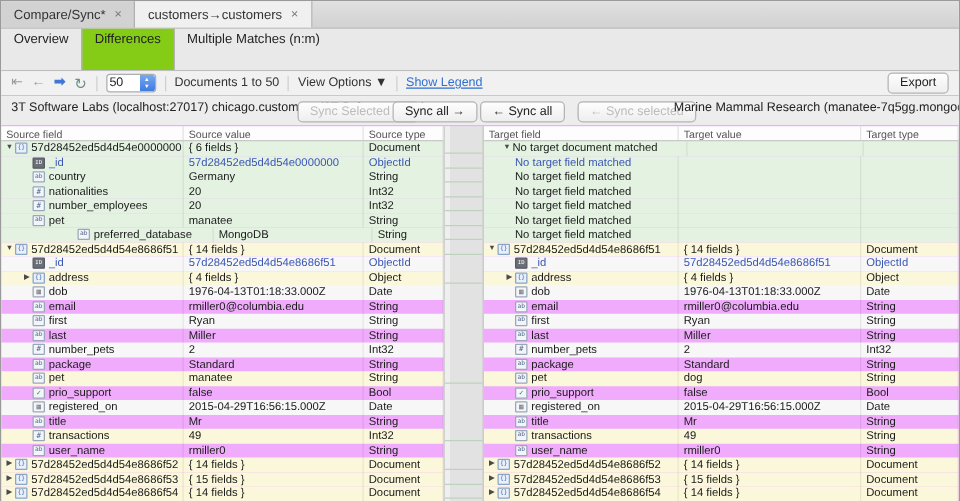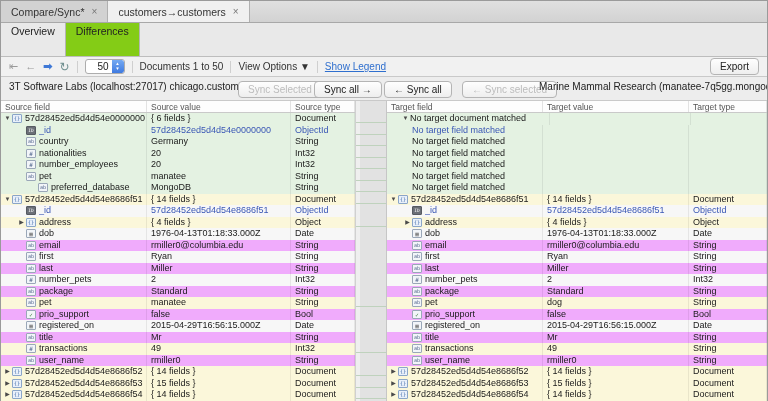--- a/index.html
+++ b/index.html
@@ -20,21 +20,21 @@
   .subtab.active { background:#84cc16; border-left:1px solid #b5b5b5; border-right:1px solid #b5b5b5; }
 
   
   .toolbar { height:20px; background:#f1f1f1; border-bottom:1px solid #c9c9c9; display:flex; align-items:center; padding:0 8px; gap:7px; font-size:10px; color:#333; }
   .navico { font-size:11px; line-height:1; }
   .nv-first, .nv-prev { color:#9a9a9a; }
   .nv-next { color:#3e78d6; font-weight:bold; }
   .nv-refresh { color:#6f8f8f; font-size:12px; }
   .tsep { width:1px; height:12px; background:#cfcfcf; }
   .pagesize { width:40px; height:15px; background:#fff; border:1px solid #adadad; border-radius:3px; display:flex; align-items:center; overflow:hidden; }
-  .pagesize .val { flex:1; padding-left:12px; font-size:10px; color:#222; }
+  .pagesize .val { flex:1; padding-left:2px; font-size:10px; color:#222; }
   .pagesize .stepper { width:12px; height:100%; background:linear-gradient(#74a9f2,#3f7ae0); display:flex; flex-direction:column; align-items:center; justify-content:center; color:#fff; font-size:4.5px; line-height:4.5px; border-radius:0 2px 2px 0; }
   .show-legend { color:#2f6fce; text-decoration:underline; }
   .macbtn { font-size:10px; color:#222; padding:2px 9px; background:linear-gradient(#fefefe,#eeeeee); border:1px solid #b4b4b4; border-radius:4px; white-space:nowrap; }
   .macbtn.disabled { color:#bcbcbc; }
   .export { margin-left:auto; }
 
   
   .panelbar { height:24px; background:#ededed; border-bottom:1px solid #c9c9c9; position:relative; font-size:10px; color:#222; }
   .panelbar .abs { position:absolute; top:4px; }
   .pb-ltitle { left:8px; top:7px; white-space:nowrap; }
@@ -89,20 +89,21 @@
     </div>
     <div class="doc-tab active">
       <span>customers→customers</span>
       <span class="tab-close">×</span>
     </div>
   </div>
 
   <div class="subtabbar">
     <div class="subtab">Overview</div>
     <div class="subtab active">Differences</div>
+    <div class="subtab">Multiple Matches (n:m)</div>
   </div>
 
   <div class="toolbar">
     <span class="navico nv-first">⇤</span>
     <span class="navico nv-prev">←</span>
     <span class="navico nv-next">➡</span>
     <span class="navico nv-refresh">↻</span>
     <span class="tsep"></span>
     <span class="pagesize">
       <span class="val">50</span>
@@ -182,21 +183,21 @@
           <div class="trow bg-g">
             <div class="tc c0" style="padding-left: 16px;">
               <span class="exp sp">▶</span>
               <span class="ficon fi-string">ab</span>
               <span class="lbl">pet</span>
             </div>
             <div class="tc c1">manatee</div>
             <div class="tc c2">String</div>
           </div>
           <div class="trow bg-g">
-            <div class="tc c0" style="padding-left: 28px;">
+            <div class="tc c0" style="padding-left: 12px; margin-left: 40px;">
               <span class="exp sp">▶</span>
               <span class="ficon fi-string">ab</span>
               <span class="lbl">preferred_database</span>
             </div>
             <div class="tc c1">MongoDB</div>
             <div class="tc c2">String</div>
           </div>
           <div class="trow bg-y">
             <div class="tc c0" style="padding-left: 2px;">
               <span class="exp">▼</span>

